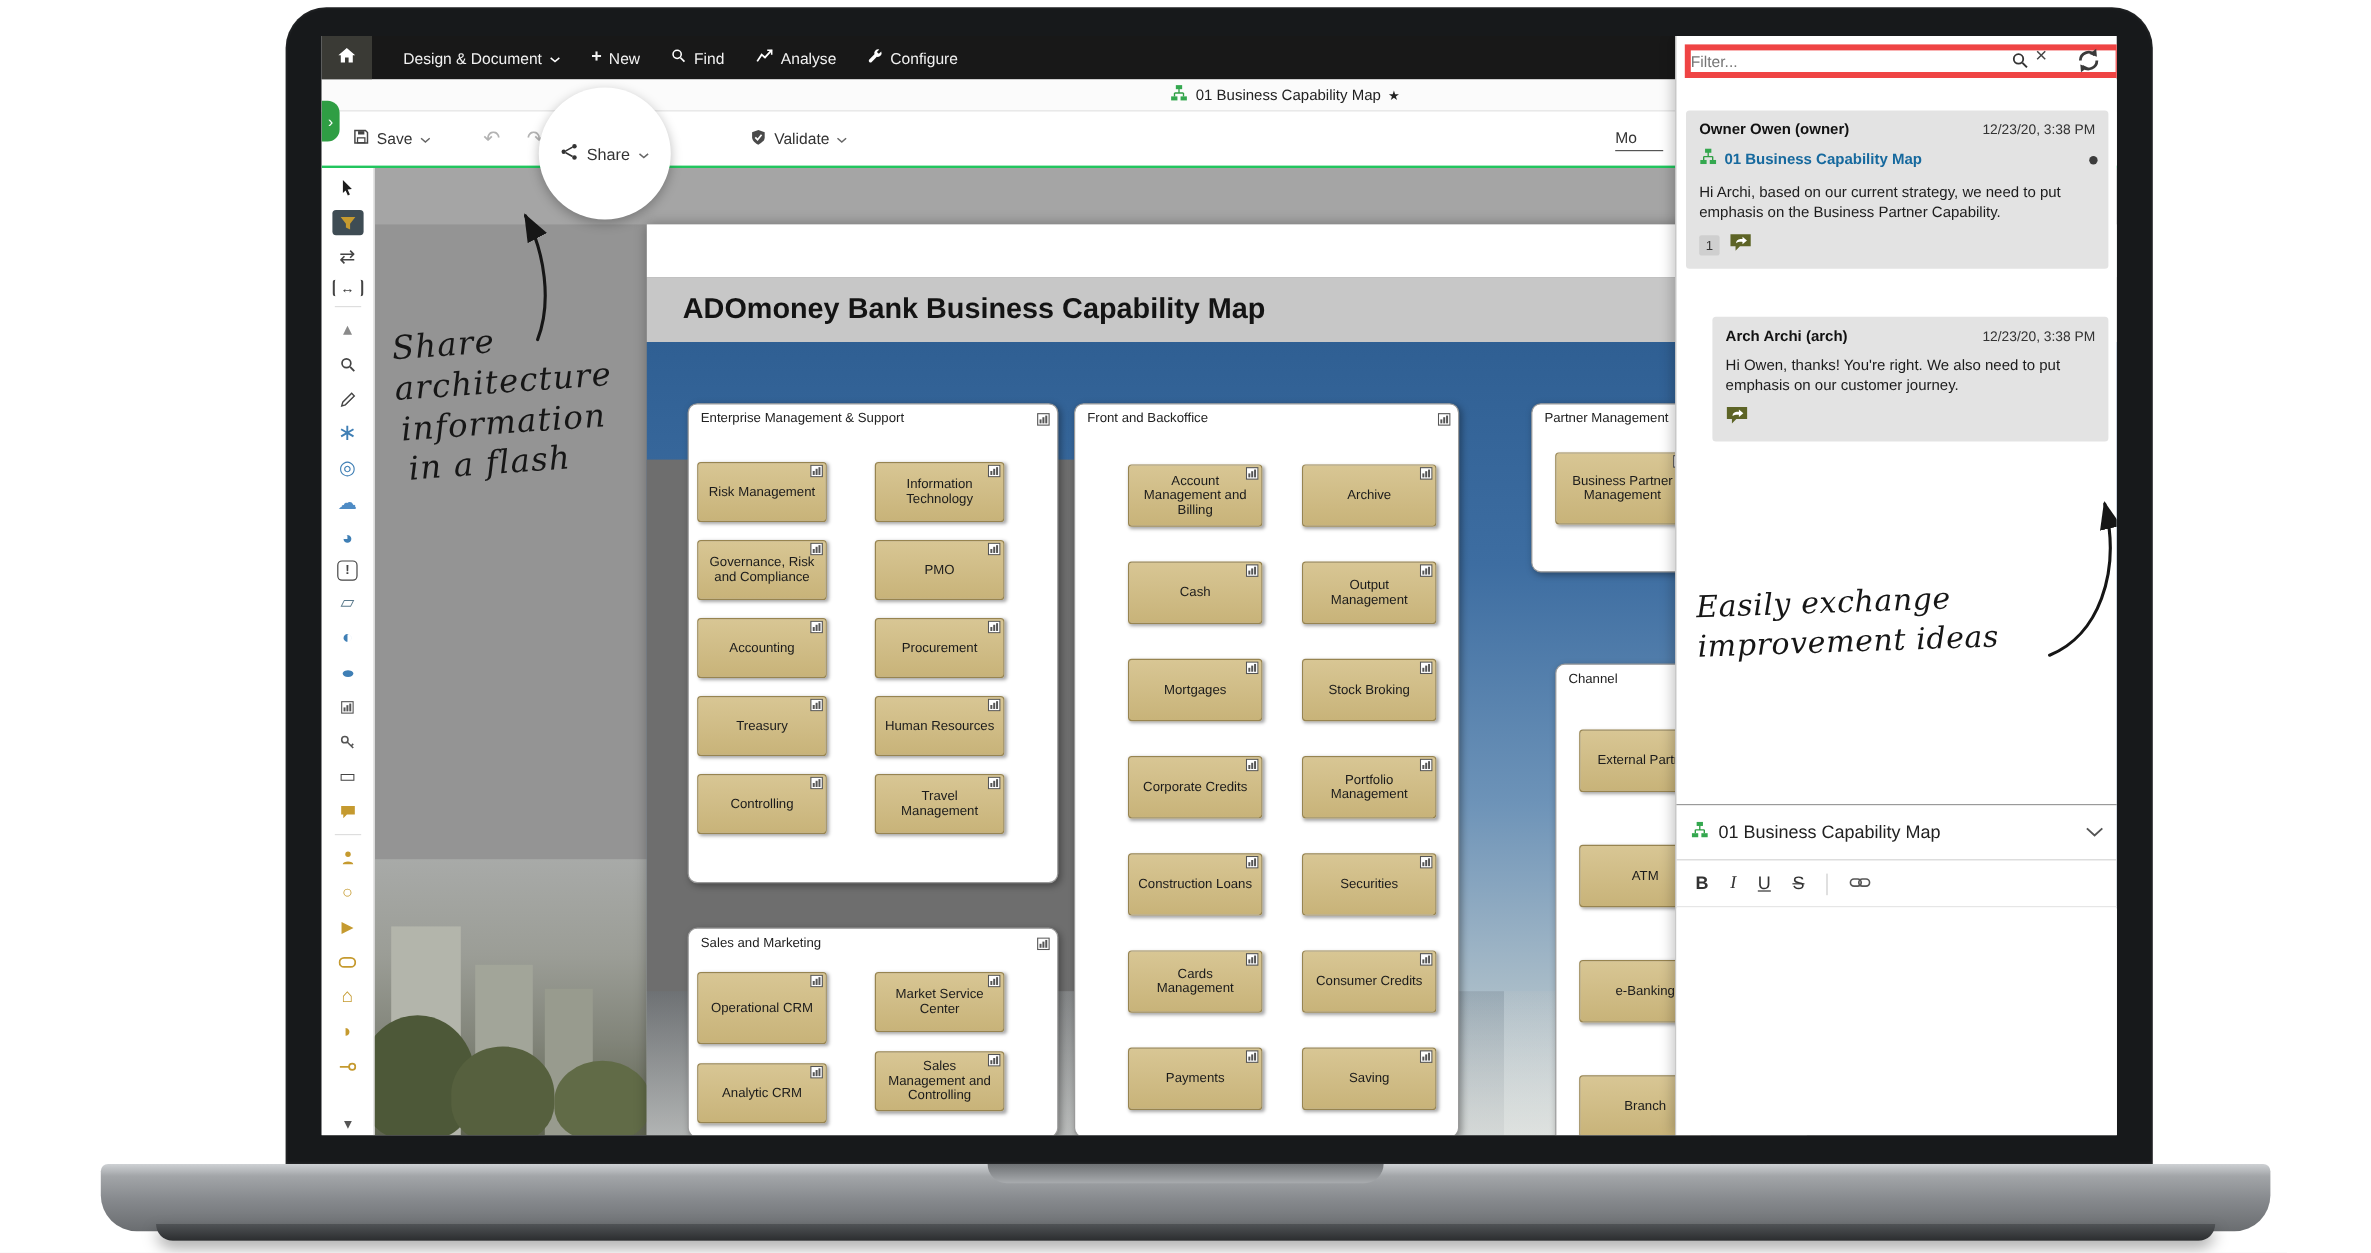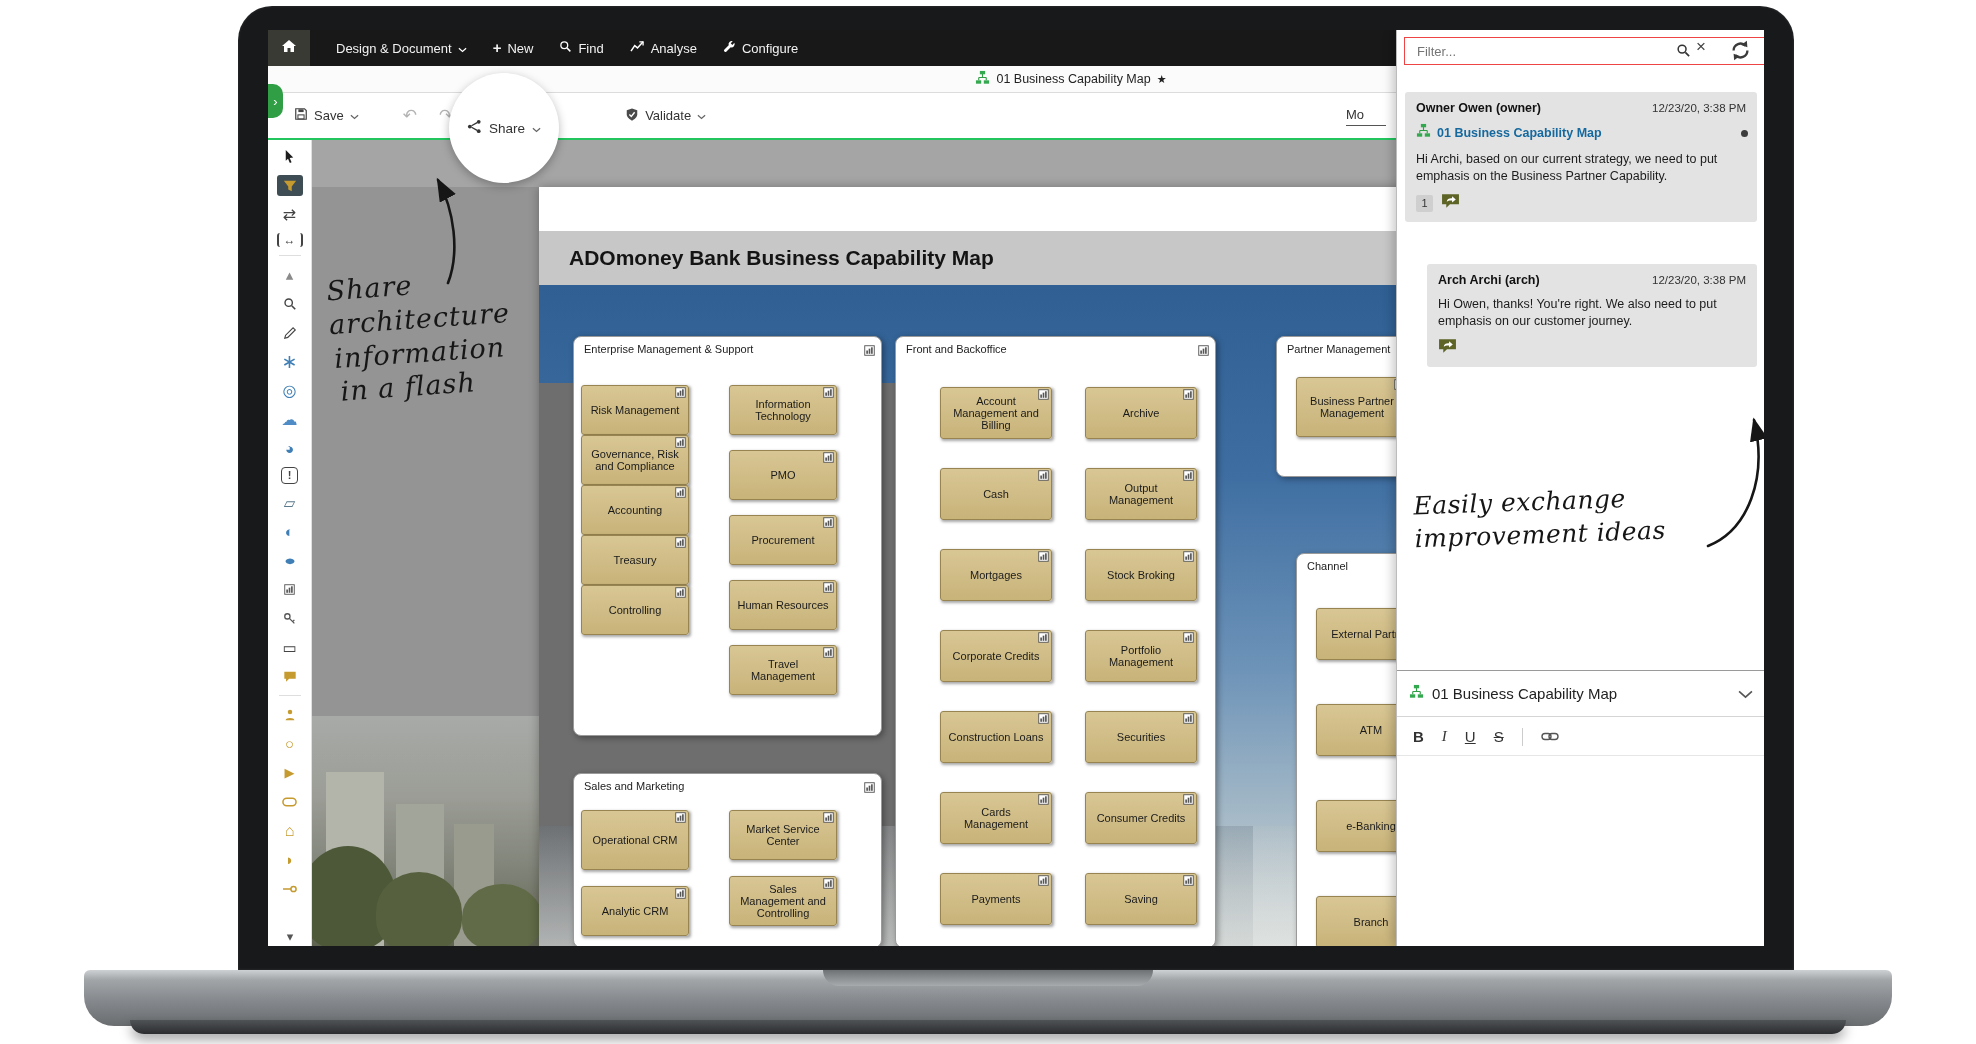--- a/index.html
+++ b/index.html
@@ -37,34 +37,34 @@
 .wide{transform:scaleX(1.6);}
 #sidebar-scroll{position:absolute;left:0;bottom:2px;width:44px;text-align:center;color:#555;font-size:13px;z-index:3;}
 
 #canvas{position:absolute;left:44px;top:110px;width:1452px;height:806px;background:#949494;overflow:hidden;z-index:1;}
 #canvas-topband{position:absolute;left:0;top:0;width:1452px;height:47px;background:#a5a5a5;}
 #photo-left{position:absolute;left:0;top:576px;width:227px;height:230px;background:linear-gradient(180deg,#a8aaa8 0,#9b9d96 35%,#82857a 65%,#5e634f 100%);}
 .bldg{position:absolute;background:#b3b5ab;}
 .tree{position:absolute;background:#4d5838;border-radius:50% 50% 40% 40%;}
 #sheet{position:absolute;left:227px;top:47px;width:1225px;height:759px;box-shadow:0 0 10px rgba(0,0,0,.3);}
 #sheet-topband{position:absolute;left:0;top:0;width:1225px;height:44px;background:#fff;}
-#sheet-titleband{position:absolute;left:0;top:44px;width:1225px;height:54px;background:#c7c7c7;display:flex;align-items:center;padding-left:30px;font-size:21px;font-weight:bold;color:#141414;}
+#sheet-titleband{position:absolute;left:0;top:44px;width:1225px;height:54px;background:#c7c7c7;display:flex;align-items:center;padding-left:30px;font-size:24px;font-weight:bold;color:#141414;}
 #sheet-body{position:absolute;left:0;top:98px;width:1225px;height:661px;background:linear-gradient(180deg,#2f5f93 0,#3d6da1 28%,#6d93b8 58%,#a9bcc8 82%,#dadedb 100%);}
 #sheet-body:after{content:"";position:absolute;left:0;bottom:0;width:100%;height:120px;background:linear-gradient(to top,rgba(232,234,231,.55),rgba(232,234,231,0)),repeating-linear-gradient(90deg,rgba(110,122,132,.28) 0 42px,rgba(186,194,198,.28) 42px 96px);}
 #support-panel{position:absolute;left:0;top:98px;width:359px;height:661px;background:#6e6e6e;}
 #map-groups{position:absolute;left:0;top:0;width:1452px;height:806px;}
 .map-group{position:absolute;background:#fff;border:1px solid #9a9a9a;border-radius:8px;box-shadow:2px 2px 6px rgba(0,0,0,.35);}
 .group-header{position:absolute;left:10px;top:6px;font-size:11px;color:#222;white-space:nowrap;}
 .grid-icon{position:absolute;right:6px;top:5px;}
 .group-col{position:absolute;display:flex;flex-direction:column;}
 .cap-box{position:relative;background:linear-gradient(180deg,#d8c694,#c8b379);border:1px solid #978450;border-radius:3px;box-shadow:1.5px 1.5px 3px rgba(0,0,0,.35);display:flex;align-items:center;justify-content:center;text-align:center;font-size:11px;line-height:1.12;color:#1b1b1b;padding:3px 7px;flex:none;}
 .cap-grid{position:absolute;top:1px;right:2px;}
 
 #chat-panel{position:absolute;left:1128px;top:0;width:368px;height:916px;background:#fff;border-left:1px solid #bcbcbc;box-shadow:-3px 0 10px rgba(0,0,0,.22);z-index:10;}
-#filter-input{position:absolute;left:7px;top:7px;width:364px;height:28px;border:1px solid #ef4444;font-size:13px;padding:0 46px 0 12px;color:#333;font-family:"Liberation Sans",sans-serif;}
+#filter-input{position:absolute;left:7px;top:7px;width:364px;height:28px;border:5px solid #ef4444;font-size:13px;padding:0 46px 0 0;color:#333;font-family:"Liberation Sans",sans-serif;}
 #filter-search{position:absolute;left:279px;top:13px;}
 #filter-clear{position:absolute;left:299px;top:8px;font-size:17px;color:#444;line-height:1;}
 #refresh-btn{position:absolute;left:332px;top:9px;}
 .comment-card{position:absolute;background:#e3e3e3;border-radius:3px;padding:9px 11px;}
 #comment-1{left:8px;top:62px;width:352px;}
 #comment-2{left:30px;top:234px;width:330px;}
 .comment-head{display:flex;justify-content:space-between;align-items:baseline;}
 .comment-author{font-weight:bold;font-size:12.5px;color:#111;}
 .comment-time{font-size:11.5px;color:#333;}
 .comment-link-row{display:flex;align-items:center;gap:6px;margin-top:8px;}
@@ -302,21 +302,21 @@
       </div>
       <div id="map-groups">
           <div class="map-group" style="left: 261px; top: 196px; width: 309px; height: 400px;">
             <div class="group-header">Enterprise Management &amp; Support</div>
             <span class="grid-icon"><svg viewBox="0 0 12 12" width="11" height="11">
                 <rect x="0.8" y="0.8" width="10.4" height="10.4" fill="#fff" stroke="#555" stroke-width="1"></rect>
                 <rect x="2.5" y="6" width="1.8" height="3.6" fill="#555"></rect>
                 <rect x="5.1" y="4" width="1.8" height="5.6" fill="#555"></rect>
                 <rect x="7.7" y="2.5" width="1.8" height="7.1" fill="#555"></rect>
               </svg></span>
-            <div class="group-col" style="left: 7px; top: 48px; width: 108px; ">
+            <div class="group-col" style="left: 7px; top: 48px; width: 108px; gap: 15px;">
               <div class="cap-box" style="height: 50px;">
                 <span class="cap-label">Risk Management</span>
                 <span class="cap-grid"><svg viewBox="0 0 12 12" width="11" height="11">
                     <rect x="0.8" y="0.8" width="10.4" height="10.4" fill="#fff" stroke="#555" stroke-width="1"></rect>
                     <rect x="2.5" y="6" width="1.8" height="3.6" fill="#555"></rect>
                     <rect x="5.1" y="4" width="1.8" height="5.6" fill="#555"></rect>
                     <rect x="7.7" y="2.5" width="1.8" height="7.1" fill="#555"></rect>
                   </svg></span>
               </div>
               <div class="cap-box" style="height: 50px;">

